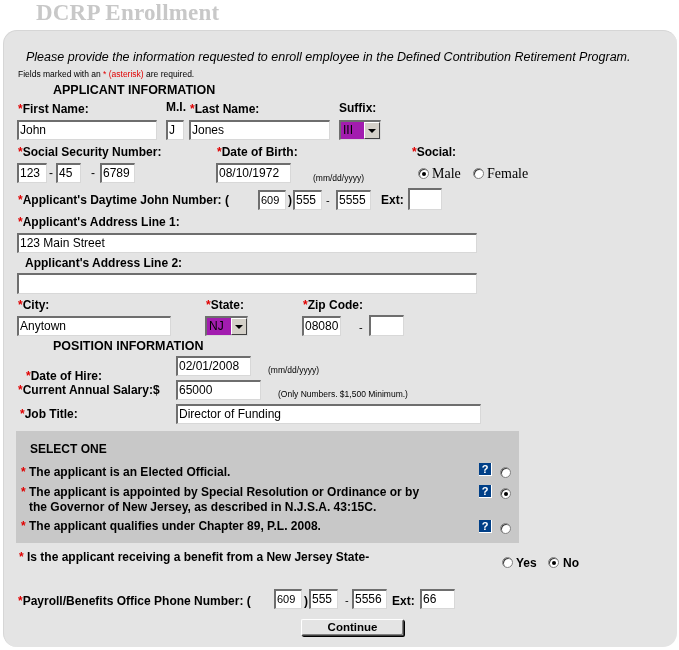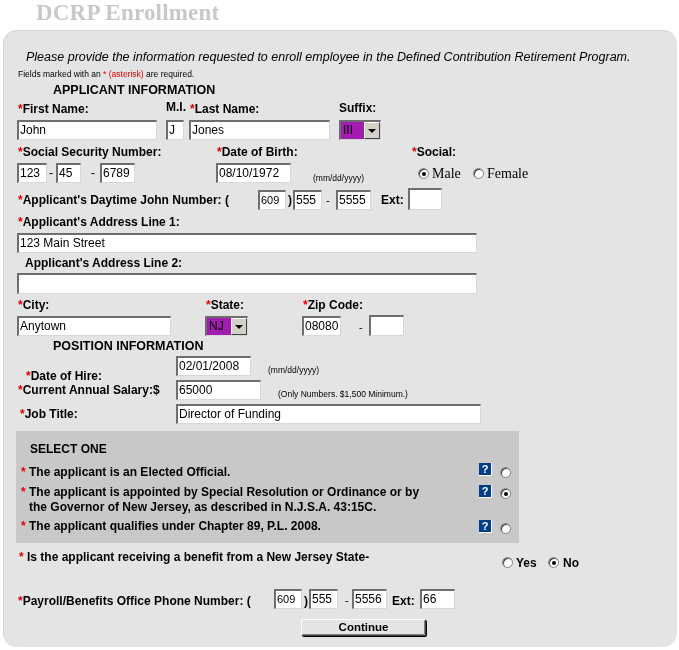--- a/index.html
+++ b/index.html
@@ -56,21 +56,21 @@
     .serif { font-family: "Liberation Serif", serif; font-size: 14px; }
     .selbox {
       position: absolute; left: 16px; top: 431px; width: 503px; height: 112px; background: #c8c8c8;
     }
     .help {
       position: absolute; width: 13px; height: 13px; background: #003f87; color: #fff;
       font-size: 11px; font-weight: bold; line-height: 13px; text-align: center;
       border-right: 1px solid #fff; border-bottom: 1px solid #fff;
     }
     .btn {
-      position: absolute; left: 301px; top: 619px; width: 125px; height: 17px;
+      position: absolute; left: 301px; top: 619px; width: 103px; height: 17px;
       background: #e4e4e4; border: 1px solid #404040; border-top-color: #fff; border-left-color: #fff;
       box-shadow: 1px 1px 0 #000, inset -1px -1px 0 #808080;
       font-weight: bold; font-size: 11.5px; text-align: center; line-height: 15px; border-radius: 2px;
     }
   </style>
 </head>
 <body>
 
 <div class="title">DCRP Enrollment</div>
 <div class="panel"></div>

